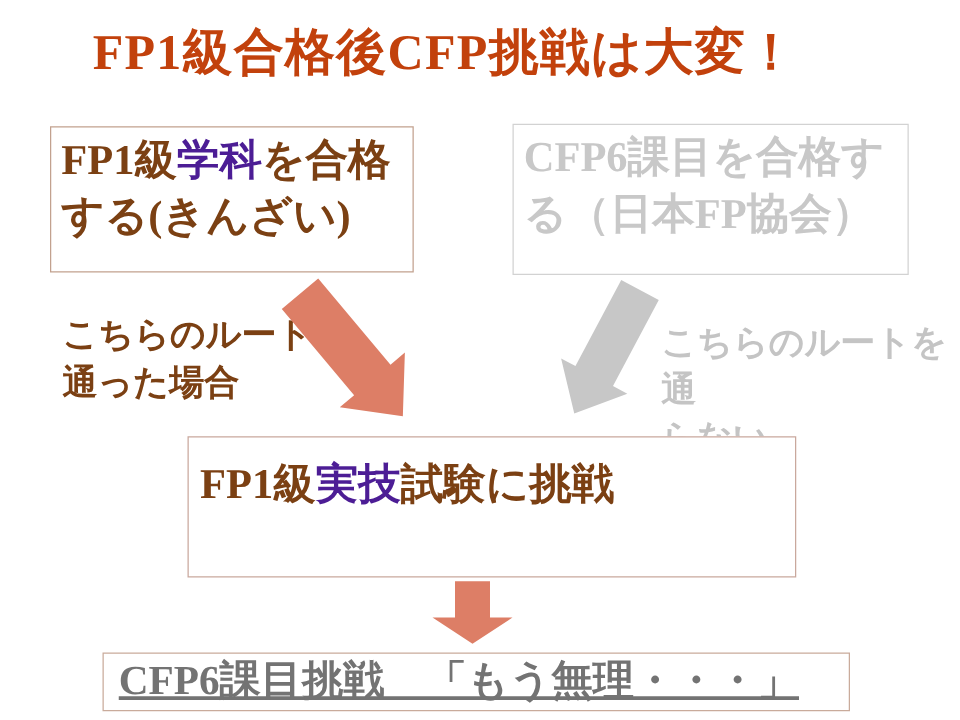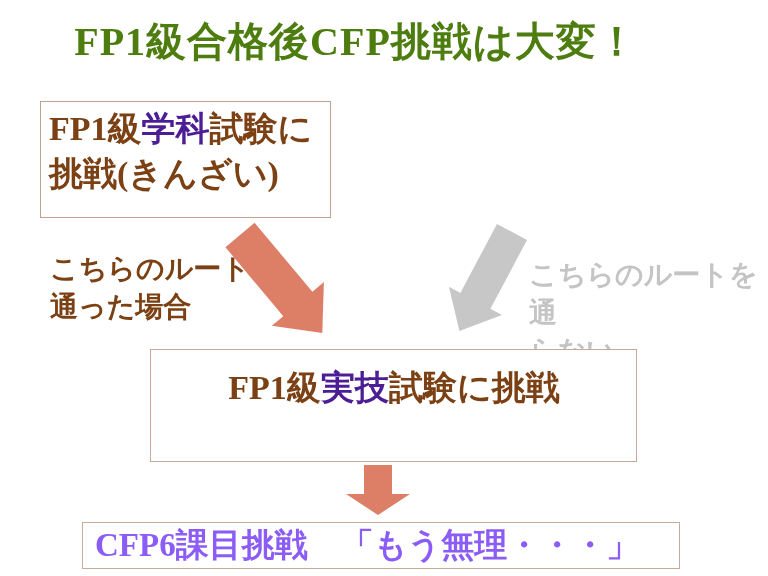--- a/index.html
+++ b/index.html
@@ -2,65 +2,69 @@
 <html><head>
 <meta charset="utf-8">
 <style>
   html,body { margin:0; padding:0; background:#fff; }
   .canvas {
     position:relative; width:768px; height:576px; background:#ffffff;
     font-family:"Liberation Serif","DejaVu Serif",serif; overflow:hidden;
   }
   .title {
     position:absolute; top:14px; left:0; right:56px; text-align:center;
-    font-size:40px; font-weight:700; color:#4d7c0f; letter-spacing:1px;
+    font-size:40px; font-weight:700; color:#c2410c; letter-spacing:1px;
   }
   .box { position:absolute; box-sizing:border-box; background:#ffffff; }
   .box-left {
     left:40px; top:101px; width:291px; height:117px;
     border:1px solid #c2a18e; color:#7b4013;
     font-size:34px; font-weight:600; line-height:1.32; padding:5px 8px;
   }
   .box-right {
     left:410px; top:99px; width:317px; height:121px;
     border:1px solid #d2d2d2; color:#c8c8c8;
     font-size:34px; font-weight:600; line-height:1.32; padding:5px 8px;
   }
   .box-middle {
     left:150px; top:349px; width:487px; height:113px;
     border:1px solid #c9a89d; color:#7b4013;
-    font-size:34px; font-weight:600; line-height:43px; padding:16px 8px 0 9px;text-align:center;
+    font-size:34px; font-weight:600; line-height:43px; padding:16px 8px 0 9px;
   }
   .box-middle .line2 { padding-left:48px; }
   .box-bottom {
     left:82px; top:522px; width:598px; height:47px;
-    border:1px solid #c9ab9b; color:#8b5cf6;
+    border:1px solid #c9ab9b; color:#737373;
     font-size:33px; font-weight:600; line-height:45px; padding:0 0 0 12px;
     white-space:nowrap;
+    text-decoration:underline;
   }
   .red { color:#4c1d95; }
   .route-label {
     position:absolute; font-size:28px; font-weight:600; line-height:38px;
     white-space:pre-line;
   }
   .route-label-left { left:50px; top:250px; color:#7b4013; }
   .route-label-right { left:529px; top:256px; color:#c4c4c4; }
   .arrows { position:absolute; left:0; top:0; pointer-events:none; }
 </style>
 </head>
 <body>
 
 <div class="canvas">
 
   <div class="title">FP1級合格後CFP挑戦は大変！</div>
 
   <div class="box box-left">
-    <span>FP1級</span><span class="red">学科</span><span>試験に挑戦(きんざい)</span>
+    <span>FP1級</span><span class="red">学科</span><span>を合格する(きんざい)</span>
   </div>
 
+  <div class="box box-right">
+    <span>CFP6課目を合格する（日本FP協会）</span>
+  </div>
 
   <div class="route-label route-label-left">こちらのルートを
 通った場合</div>
 
   <div class="route-label route-label-right">こちらのルートを通
 らない</div>
 
   <svg class="arrows" width="768" height="576" viewBox="0 0 768 576">
     <polygon transform="translate(240,235) rotate(-40)" points="-19,0 19,0 19,90 34,90 0,128 -34,90 -19,90" fill="#dd7e66"></polygon>
     <polygon transform="translate(512,232) rotate(28)" points="-17,0 17,0 17,78 30,78 0,112 -30,78 -17,78" fill="#c7c7c7"></polygon>

